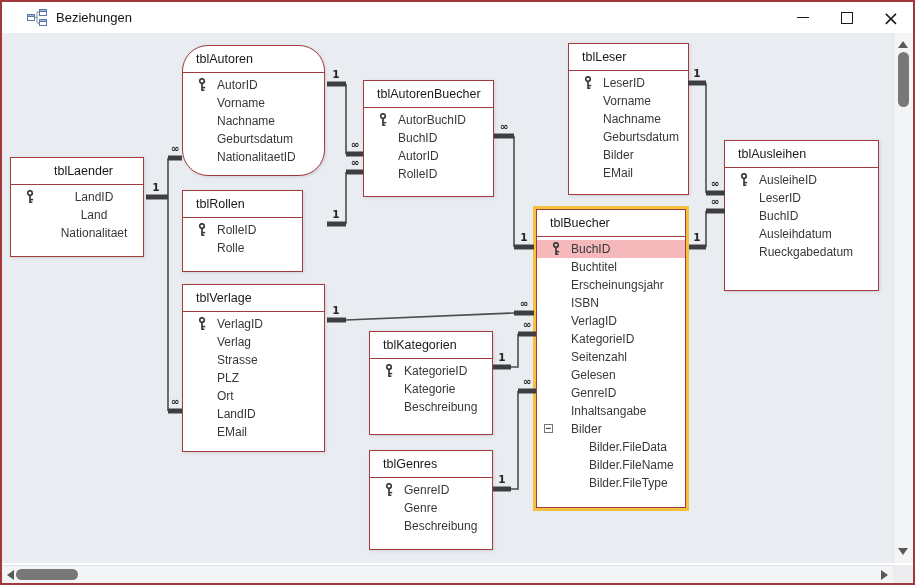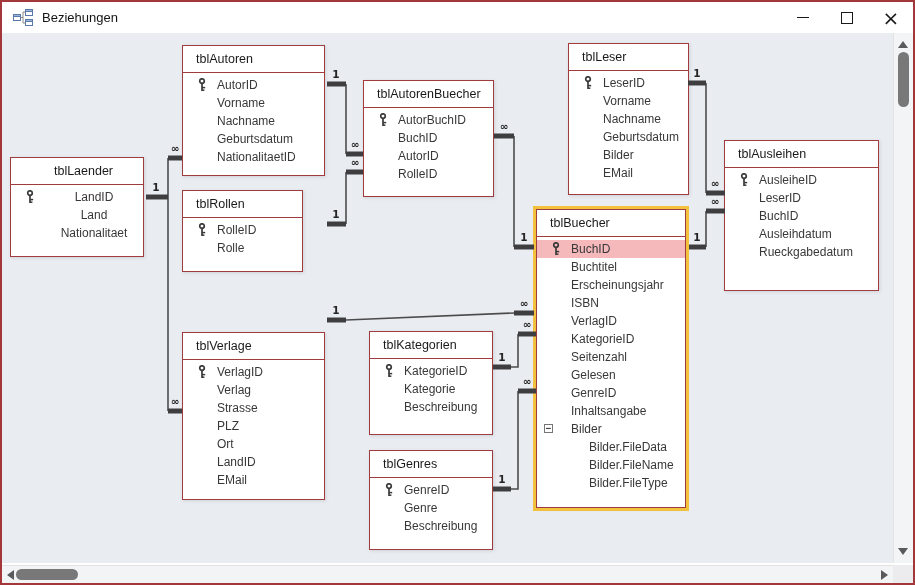--- a/index.html
+++ b/index.html
@@ -1,21 +1,21 @@
 <!DOCTYPE html>
 <html><head>
 <meta charset="utf-8">
 <style>
   html,body{margin:0;padding:0;}
   body{width:915px;height:585px;position:relative;font-family:"Liberation Sans",sans-serif;overflow:hidden;background:#fff;}
   #window{position:absolute;inset:0;}
   #frame-border{position:absolute;inset:0;border:2px solid #a4373a;pointer-events:none;z-index:50;}
 
   
-  #titlebar{position:absolute;left:2px;top:2px;right:2px;height:31px;background:#ffffff;display:flex;align-items:center;z-index:20;}
+  #titlebar{position:absolute;left:16px;top:2px;right:2px;height:31px;background:#ffffff;display:flex;align-items:center;z-index:20;}
   #titlebar .app-icon{margin-left:11px;width:20px;height:17px;flex:0 0 auto;}
   #titlebar .title{margin-left:9px;font-size:13px;color:#141414;}
   #win-controls{margin-left:auto;display:flex;height:100%;}
   .winbtn{width:44px;height:100%;display:flex;align-items:center;justify-content:center;}
   .min-glyph{width:12px;height:1px;background:#1a1a1a;}
   .max-glyph{width:10px;height:10px;border:1px solid #1a1a1a;}
   .close-glyph{font-size:20px;line-height:20px;color:#1a1a1a;font-family:"DejaVu Sans",sans-serif;}
 
   
   #canvas{position:absolute;left:2px;top:33px;width:911px;height:530px;background:#e9edf1;z-index:1;}
@@ -85,21 +85,21 @@
           <div class="fld"><svg width="10" height="14" viewBox="0 0 10 14" class="key">
               <circle cx="5" cy="3.1" r="2.3" fill="none" stroke="#3a3a3a" stroke-width="1.7"></circle>
               <line x1="5" y1="5.4" x2="5" y2="13" stroke="#3a3a3a" stroke-width="1.7"></line>
               <line x1="5" y1="9.6" x2="8.2" y2="9.6" stroke="#3a3a3a" stroke-width="1.5"></line>
               <line x1="5" y1="12.2" x2="7.4" y2="12.2" stroke="#3a3a3a" stroke-width="1.5"></line>
             </svg><span>LandID</span></div>
           <div class="fld"><span>Land</span></div>
           <div class="fld"><span>Nationalitaet</span></div>
         </div>
       </div>
-      <div class="tbl" style="left: 180px; top: 12px; width: 143px; height: 131px;">
+      <div class="tbl" style="left: 180px; top: 12px; width: 143px; height: 131px; border-radius: 26px;">
         <div class="tbl-title">tblAutoren</div>
         <div class="tbl-body">
           <div class="fld"><svg width="10" height="14" viewBox="0 0 10 14" class="key">
               <circle cx="5" cy="3.1" r="2.3" fill="none" stroke="#3a3a3a" stroke-width="1.7"></circle>
               <line x1="5" y1="5.4" x2="5" y2="13" stroke="#3a3a3a" stroke-width="1.7"></line>
               <line x1="5" y1="9.6" x2="8.2" y2="9.6" stroke="#3a3a3a" stroke-width="1.5"></line>
               <line x1="5" y1="12.2" x2="7.4" y2="12.2" stroke="#3a3a3a" stroke-width="1.5"></line>
             </svg><span>AutorID</span></div>
           <div class="fld"><span>Vorname</span></div>
           <div class="fld"><span>Nachname</span></div>
@@ -112,21 +112,21 @@
         <div class="tbl-body">
           <div class="fld"><svg width="10" height="14" viewBox="0 0 10 14" class="key">
               <circle cx="5" cy="3.1" r="2.3" fill="none" stroke="#3a3a3a" stroke-width="1.7"></circle>
               <line x1="5" y1="5.4" x2="5" y2="13" stroke="#3a3a3a" stroke-width="1.7"></line>
               <line x1="5" y1="9.6" x2="8.2" y2="9.6" stroke="#3a3a3a" stroke-width="1.5"></line>
               <line x1="5" y1="12.2" x2="7.4" y2="12.2" stroke="#3a3a3a" stroke-width="1.5"></line>
             </svg><span>RolleID</span></div>
           <div class="fld"><span>Rolle</span></div>
         </div>
       </div>
-      <div class="tbl" style="left: 180px; top: 251px; width: 143px; height: 168px; margin-top: 48px;">
+      <div class="tbl" style="left: 180px; top: 251px; width: 143px; height: 168px;">
         <div class="tbl-title">tblVerlage</div>
         <div class="tbl-body">
           <div class="fld"><svg width="10" height="14" viewBox="0 0 10 14" class="key">
               <circle cx="5" cy="3.1" r="2.3" fill="none" stroke="#3a3a3a" stroke-width="1.7"></circle>
               <line x1="5" y1="5.4" x2="5" y2="13" stroke="#3a3a3a" stroke-width="1.7"></line>
               <line x1="5" y1="9.6" x2="8.2" y2="9.6" stroke="#3a3a3a" stroke-width="1.5"></line>
               <line x1="5" y1="12.2" x2="7.4" y2="12.2" stroke="#3a3a3a" stroke-width="1.5"></line>
             </svg><span>VerlagID</span></div>
           <div class="fld"><span>Verlag</span></div>
           <div class="fld"><span>Strasse</span></div>

